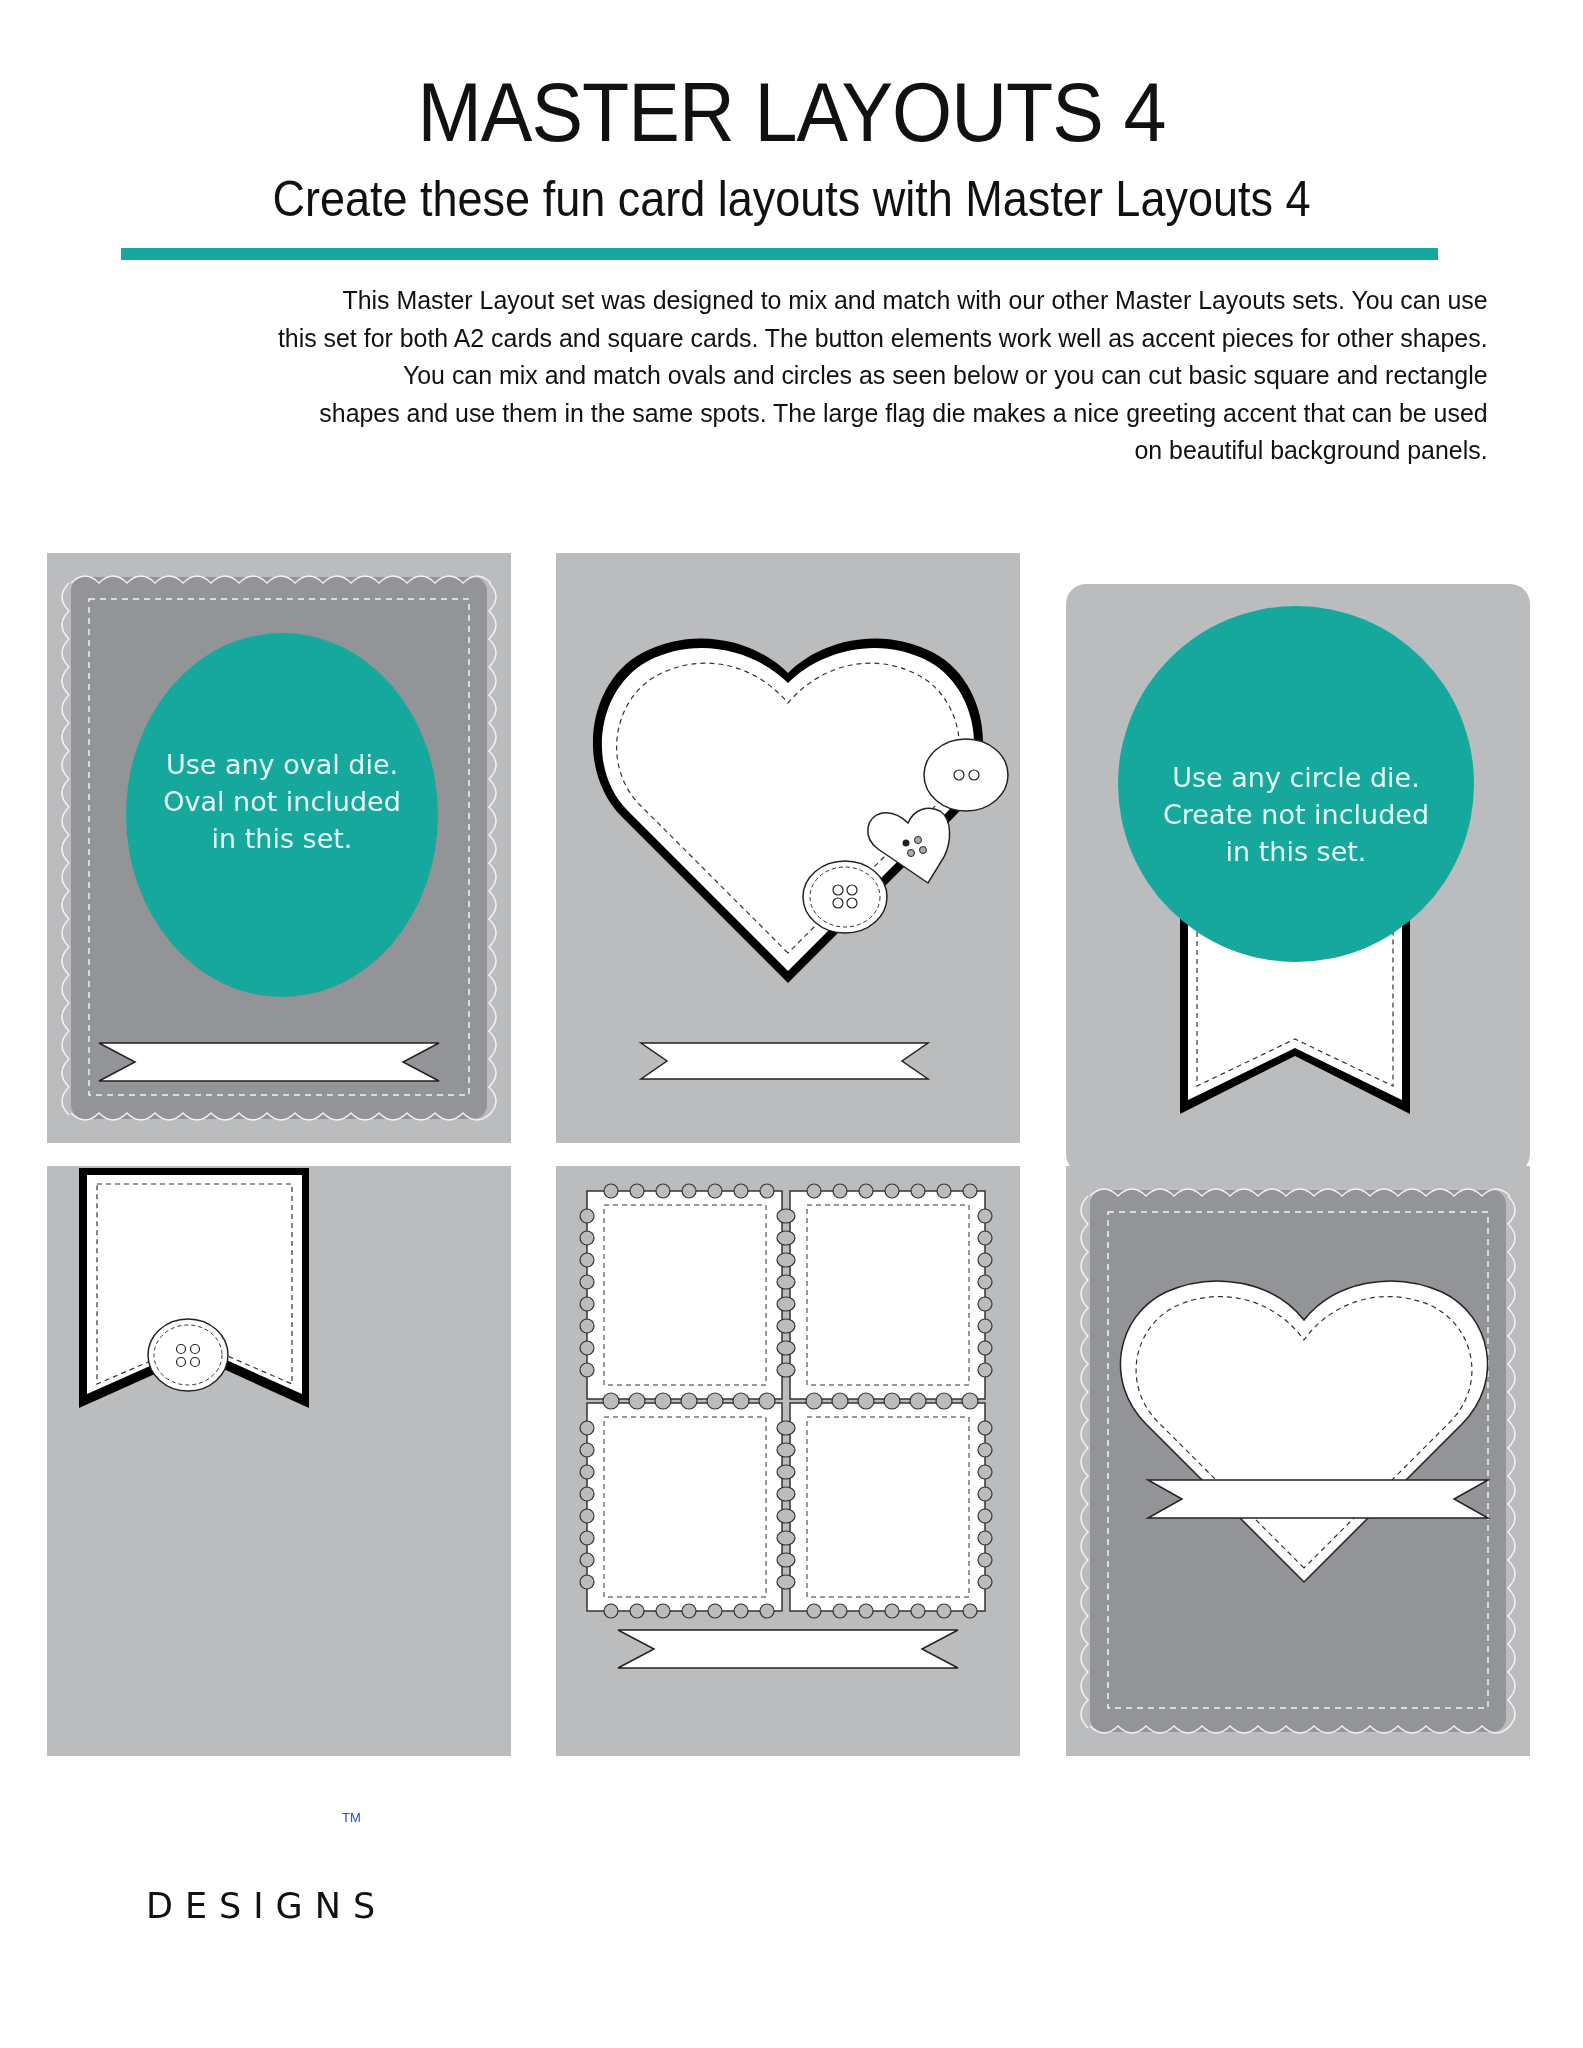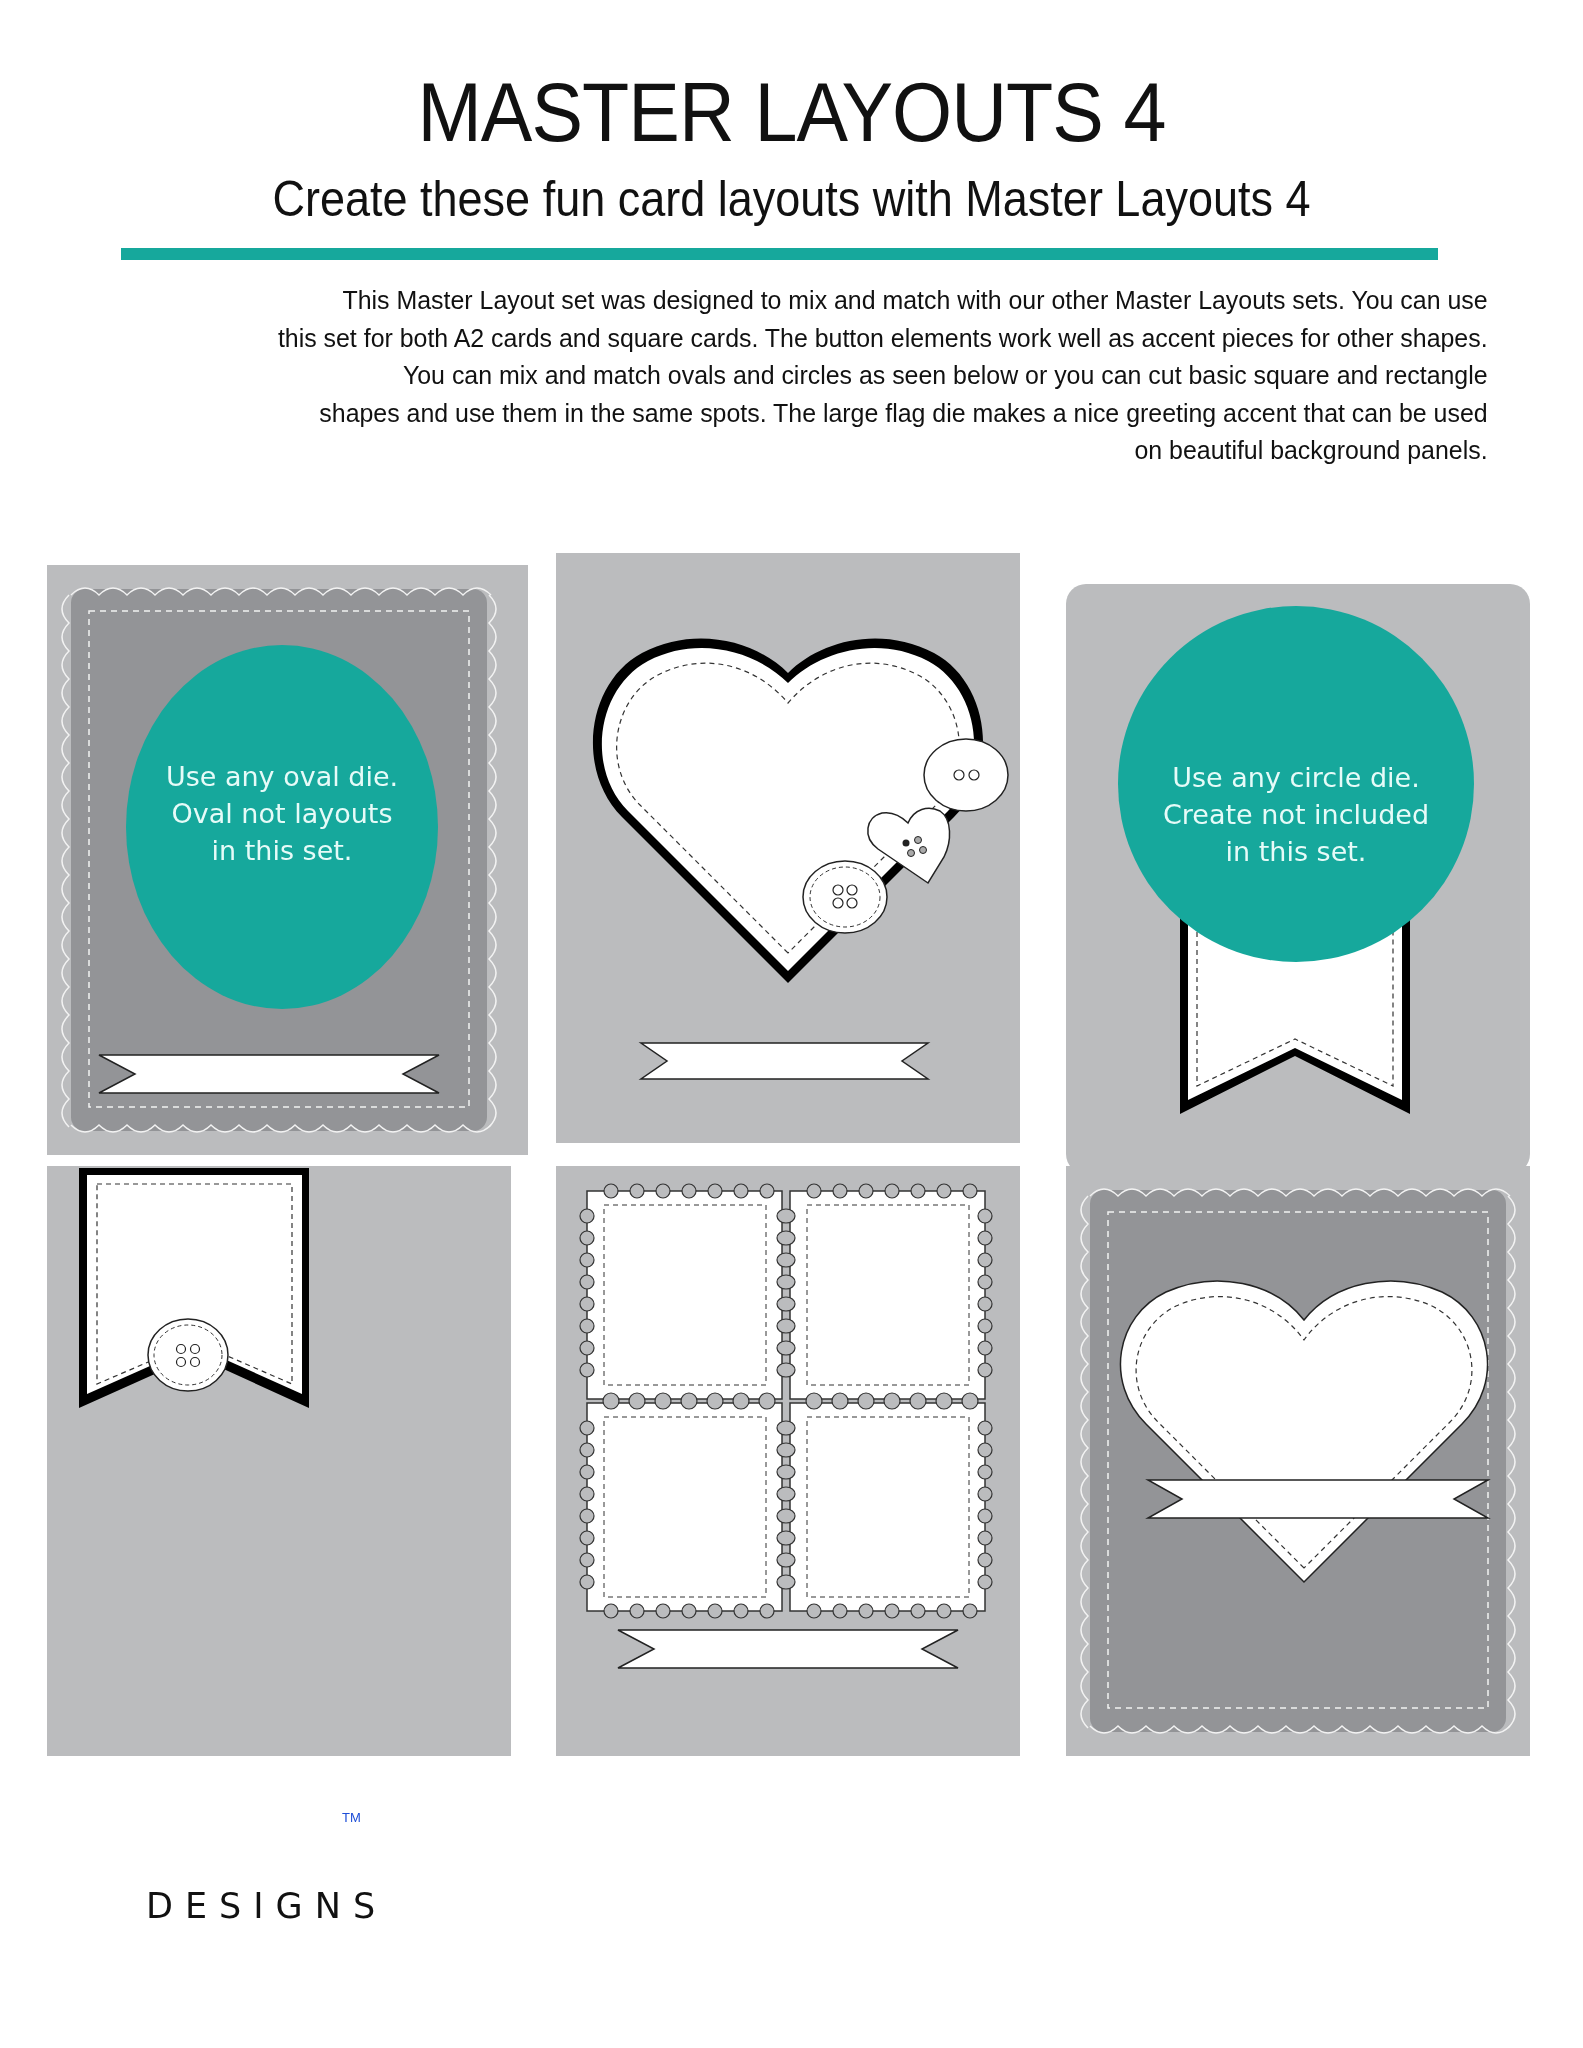--- a/index.html
+++ b/index.html
@@ -31,39 +31,39 @@
   <span>shapes and use them in the same spots. The large flag die makes a nice greeting accent that can be used</span>
   <span>on beautiful background panels.</span>
 </p>
 
 <svg width="0" height="0" style="position:absolute">
   <defs>
     
   </defs>
 </svg>
 
-<div class="panel" style="left:47px; top:565px;padding-left:17px;">
+<div class="panel" style="left:47px; top:553px;">
   <svg viewBox="0 0 464 590">
     <g>
       <rect x="24" y="24" width="416" height="542" rx="14" fill="#939497"></rect>
 
       <g fill="#939497" stroke="#f2f2f2" stroke-width="1.5">
         <path d="M24,30 q14,-14 28,0 q14,-14 28,0 q14,-14 28,0 q14,-14 28,0 q14,-14 28,0 q14,-14 28,0 q14,-14 28,0 q14,-14 28,0 q14,-14 28,0 q14,-14 28,0 q14,-14 28,0 q14,-14 28,0 q14,-14 28,0 q14,-14 28,0 q14,-14 28,0" fill="none"></path>
         <path d="M24,560 q14,14 28,0 q14,14 28,0 q14,14 28,0 q14,14 28,0 q14,14 28,0 q14,14 28,0 q14,14 28,0 q14,14 28,0 q14,14 28,0 q14,14 28,0 q14,14 28,0 q14,14 28,0 q14,14 28,0 q14,14 28,0 q14,14 28,0" fill="none"></path>
         <path d="M22,30 q-14,14 0,28 q-14,14 0,28 q-14,14 0,28 q-14,14 0,28 q-14,14 0,28 q-14,14 0,28 q-14,14 0,28 q-14,14 0,28 q-14,14 0,28 q-14,14 0,28 q-14,14 0,28 q-14,14 0,28 q-14,14 0,28 q-14,14 0,28 q-14,14 0,28 q-14,14 0,28 q-14,14 0,28 q-14,14 0,28 q-14,14 0,28" fill="none"></path>
         <path d="M442,30 q14,14 0,28 q14,14 0,28 q14,14 0,28 q14,14 0,28 q14,14 0,28 q14,14 0,28 q14,14 0,28 q14,14 0,28 q14,14 0,28 q14,14 0,28 q14,14 0,28 q14,14 0,28 q14,14 0,28 q14,14 0,28 q14,14 0,28 q14,14 0,28 q14,14 0,28 q14,14 0,28 q14,14 0,28" fill="none"></path>
       </g>
       <rect x="42" y="46" width="380" height="496" fill="none" stroke="#f2f2f2" stroke-width="1.5" stroke-dasharray="6,5"></rect>
     </g>
     <ellipse cx="235" cy="262" rx="156" ry="182" fill="#16a89c"></ellipse>
     <polygon points="52,490 392,490 356,509 392,528 52,528 88,509" fill="#fff" stroke="#222" stroke-width="1.5"></polygon>
   </svg>
   <div class="note" style="left:79px; top:193px; width:312px;">
     <div>Use any oval die.</div>
-    <div>Oval not layouts</div>
+    <div>Oval not included</div>
     <div>in this set.</div>
   </div>
 </div>
 
 <div class="panel" style="left:556px; top:553px;">
   <svg viewBox="0 0 464 590">
     <g>
       <path d="M232,430 L66,264 C20,218 30,130 86,100 C140,72 200,88 232,120 C264,88 324,72 378,100 C434,130 444,218 398,264 Z" fill="#000"></path>
       <path d="M232,418 L72,258 C30,216 40,136 92,108 C142,82 200,98 232,130 C264,98 322,82 372,108 C424,136 434,216 392,258 Z" fill="#fff"></path>
       <path d="M232,400 L84,252 C46,214 56,146 102,122 C148,98 200,112 232,150 C264,112 316,98 362,122 C408,146 418,214 380,252 Z" fill="none" stroke="#333" stroke-width="1.2" stroke-dasharray="5,4"></path>

